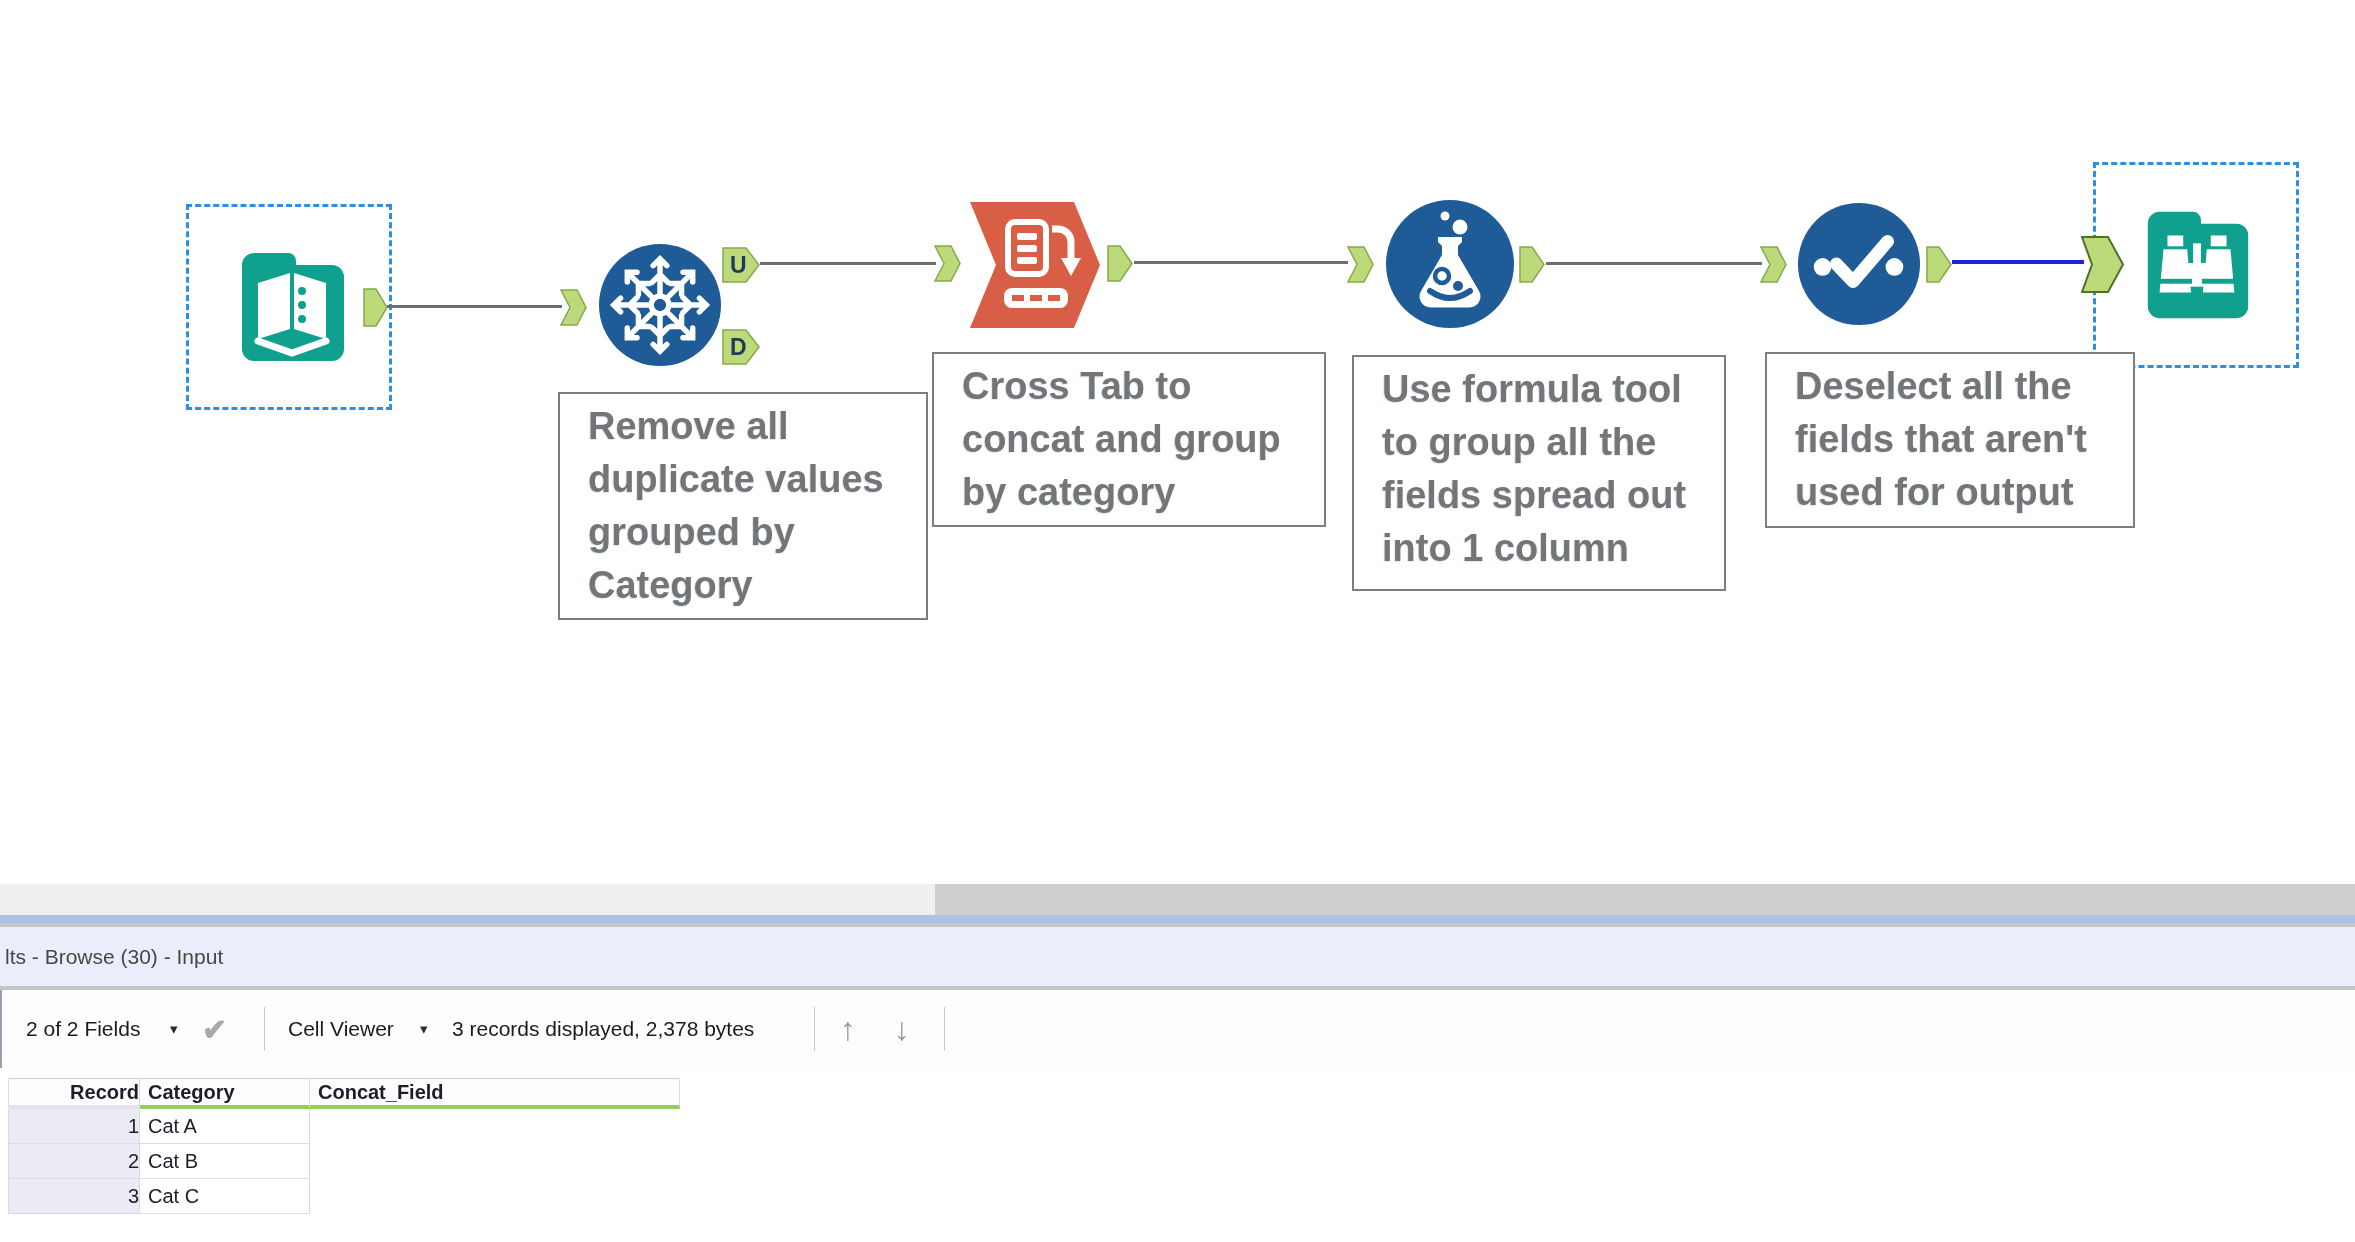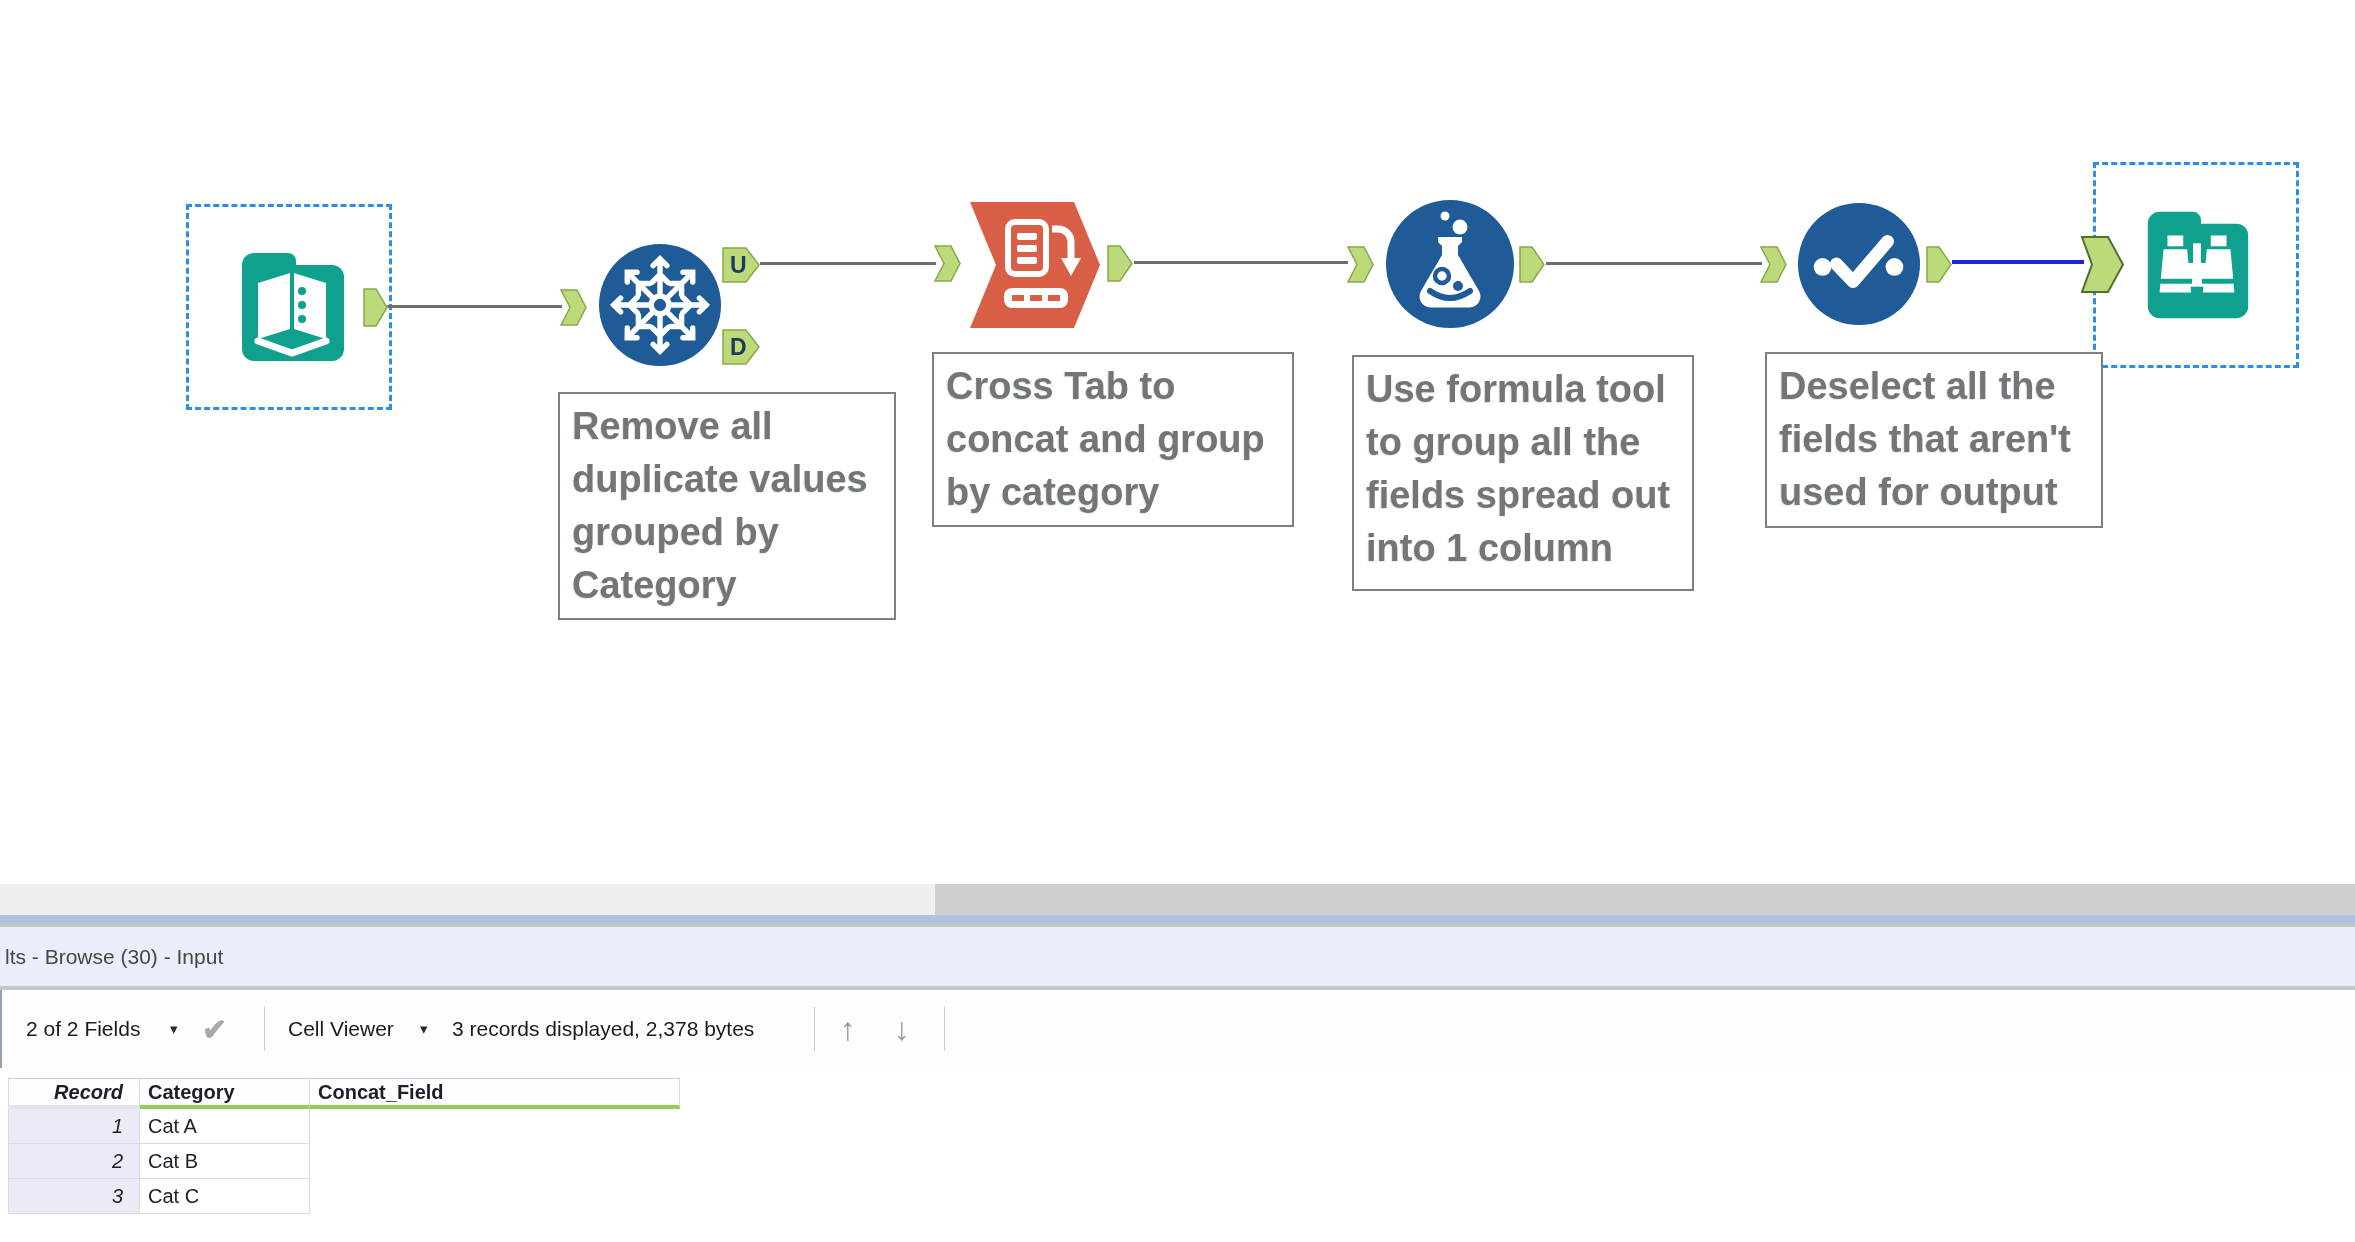--- a/index.html
+++ b/index.html
@@ -5,21 +5,21 @@
   html,body{margin:0;padding:0;background:#fff;}
   .screen{position:relative;width:2355px;height:1242px;background:#ffffff;overflow:hidden;
           font-family:"Liberation Sans",sans-serif;}
   .abs{position:absolute;}
   
   .marquee{position:absolute;border:3px dashed var(--selection_blue);background:transparent;}
   .wire{position:absolute;height:3px;background:var(--wire_gray);}
   .wire.blue{background:var(--wire_blue);height:4px;}
   .annotation{position:absolute;border:2px solid var(--annotation_border);background:#fff;
               color:var(--annotation_text);font-weight:bold;font-size:38px;line-height:53px;
-              padding:6px 12px;white-space:pre-line;text-shadow:-1px 1px 0 #dce9f8;}
+              padding:6px 28px;white-space:pre-line;text-shadow:-1px 1px 0 #dce9f8;}
   .anchor-letter{fill:var(--anchor_letter);font-weight:bold;font-size:23px;
                  font-family:"Liberation Sans",sans-serif;}
   
   .scroll-track{position:absolute;left:0;top:884px;width:2355px;height:31px;background:var(--scroll_track);}
   .scroll-thumb{position:absolute;left:935px;top:0;width:1420px;height:31px;background:var(--scroll_thumb);}
   .divider-blue{position:absolute;left:0;top:915px;width:2355px;height:8px;background:var(--divider_blue);}
   .hline1{position:absolute;left:0;top:923px;width:2355px;height:4px;background:#c6c6c6;}
   .panel-titlebar{position:absolute;left:0;top:927px;width:2355px;height:59px;background:var(--panel_header_bg);
                   display:flex;align-items:center;}
   .panel-title{color:#474747;font-size:21px;padding-left:5px;}
@@ -35,22 +35,22 @@
   .searchbox{position:absolute;left:1906px;top:1009px;width:446px;height:40px;background:#fafbfd;
              border:2px solid var(--search_border);border-radius:4px;display:flex;align-items:center;}
   .searchbox input{border:none;outline:none;background:transparent;font-size:21px;width:380px;
                    font-family:"Liberation Sans",sans-serif;color:#333;}
   .searchbox input::placeholder{color:var(--search_placeholder);}
   
   .grid{position:absolute;left:8px;top:1078px;font-size:20px;color:#1d1d2b;}
   .grow{display:flex;}
   .gcell{box-sizing:border-box;border-right:1px solid var(--table_border);border-bottom:1px solid var(--table_border);
          display:flex;align-items:center;background:#fff;}
-  .gcell.rec{width:132px;background:var(--record_cell_bg);justify-content:flex-end;padding-right:16px;
-             border-left:1px solid var(--table_border);font-style:italic;}
+  .gcell.rec{width:132px;background:var(--record_cell_bg);justify-content:flex-end;padding-right:0;
+             border-left:1px solid var(--table_border);}
   .gcell.cat{width:170px;padding-left:8px;}
   .gcell.con{width:370px;padding-left:8px;}
   .ghead .gcell{height:31px;font-weight:bold;background:#fdfdff;border-top:1px solid #c9cbd8;}
   .ghead .gcell.rec{background:#fdfdff;border-bottom:4px solid #e3e4ee;}
   .ghead .gcell.cat,.ghead .gcell.con{border-bottom:4px solid var(--green_underline);}
   .gbody .gcell{height:35px;}
 </style>
 </head>
 <body>
 

